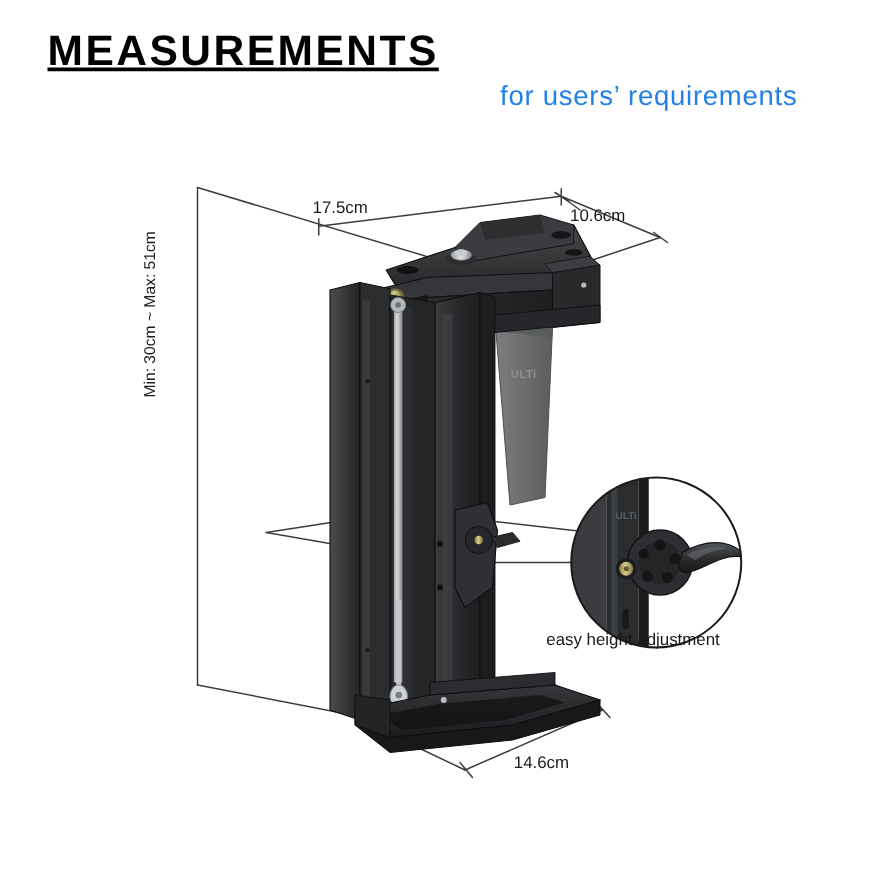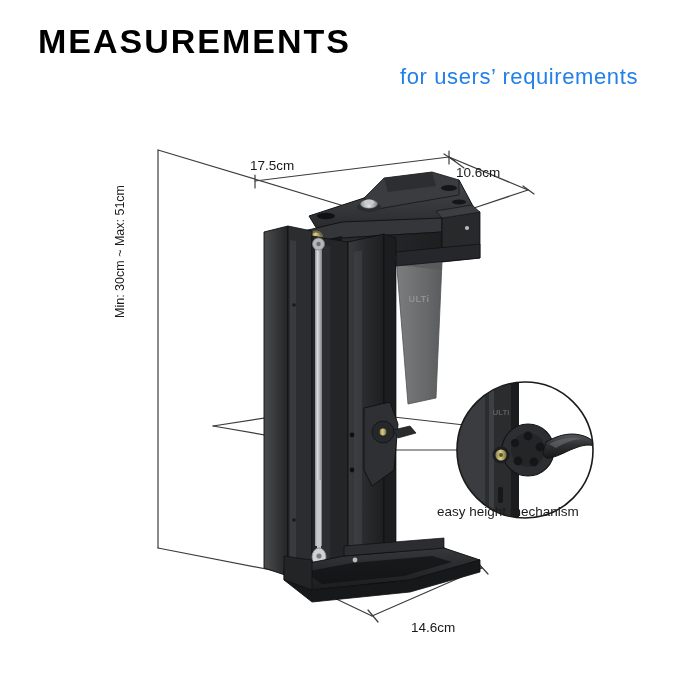--- a/index.html
+++ b/index.html
@@ -24,20 +24,21 @@
     width: 600px;
   }
   #title {
     font-family: "Liberation Sans", sans-serif;
     font-size: 34px;
     font-weight: bold;
     letter-spacing: 2.0px;
     color: #000000;
     line-height: 38px;
     white-space: nowrap;
+    text-decoration: underline;
   }
   #subtitle {
     font-family: "Liberation Sans", sans-serif;
     font-size: 22px;
     font-weight: normal;
     letter-spacing: 0.6px;
     color: #2280e8;
     line-height: 28px;
     margin-top: 3px;
     white-space: nowrap;
@@ -71,21 +72,21 @@
     left: 112px; top: 318px;
     transform: rotate(-90deg);
     transform-origin: left top;
     font-size: 12.5px;
   }
   #label-clamp {
     left: 158px; top: 428px;
     font-size: 13px;
     line-height: 17px;
   }
-  #label-base       { left: 411px; top: 602px; margin-top: 18px; }
+  #label-base       { left: 411px; top: 602px; }
   #label-callout {
     left: 437px; top: 503px;
     font-size: 13.5px;
     line-height: 17px;
     color: #1a1a1a;
   }
   .lbl-line { display: block; }
 </style>
 </head>
 <body>
@@ -288,16 +289,16 @@
   <div class="dim-label" id="label-width">17.5cm</div>
 
   <div class="dim-label" id="label-depth">10.6cm</div>
 
   <div class="dim-label" id="label-height">Min: 30cm ~ Max: 51cm</div>
 
 
   <div class="dim-label" id="label-base">14.6cm</div>
 
   <div class="dim-label" id="label-callout">
-    <span class="lbl-line">easy height mechanism</span>
+    <span class="lbl-line">easy height adjustment</span>
   </div>
 
 </div>
 
 </body></html>

